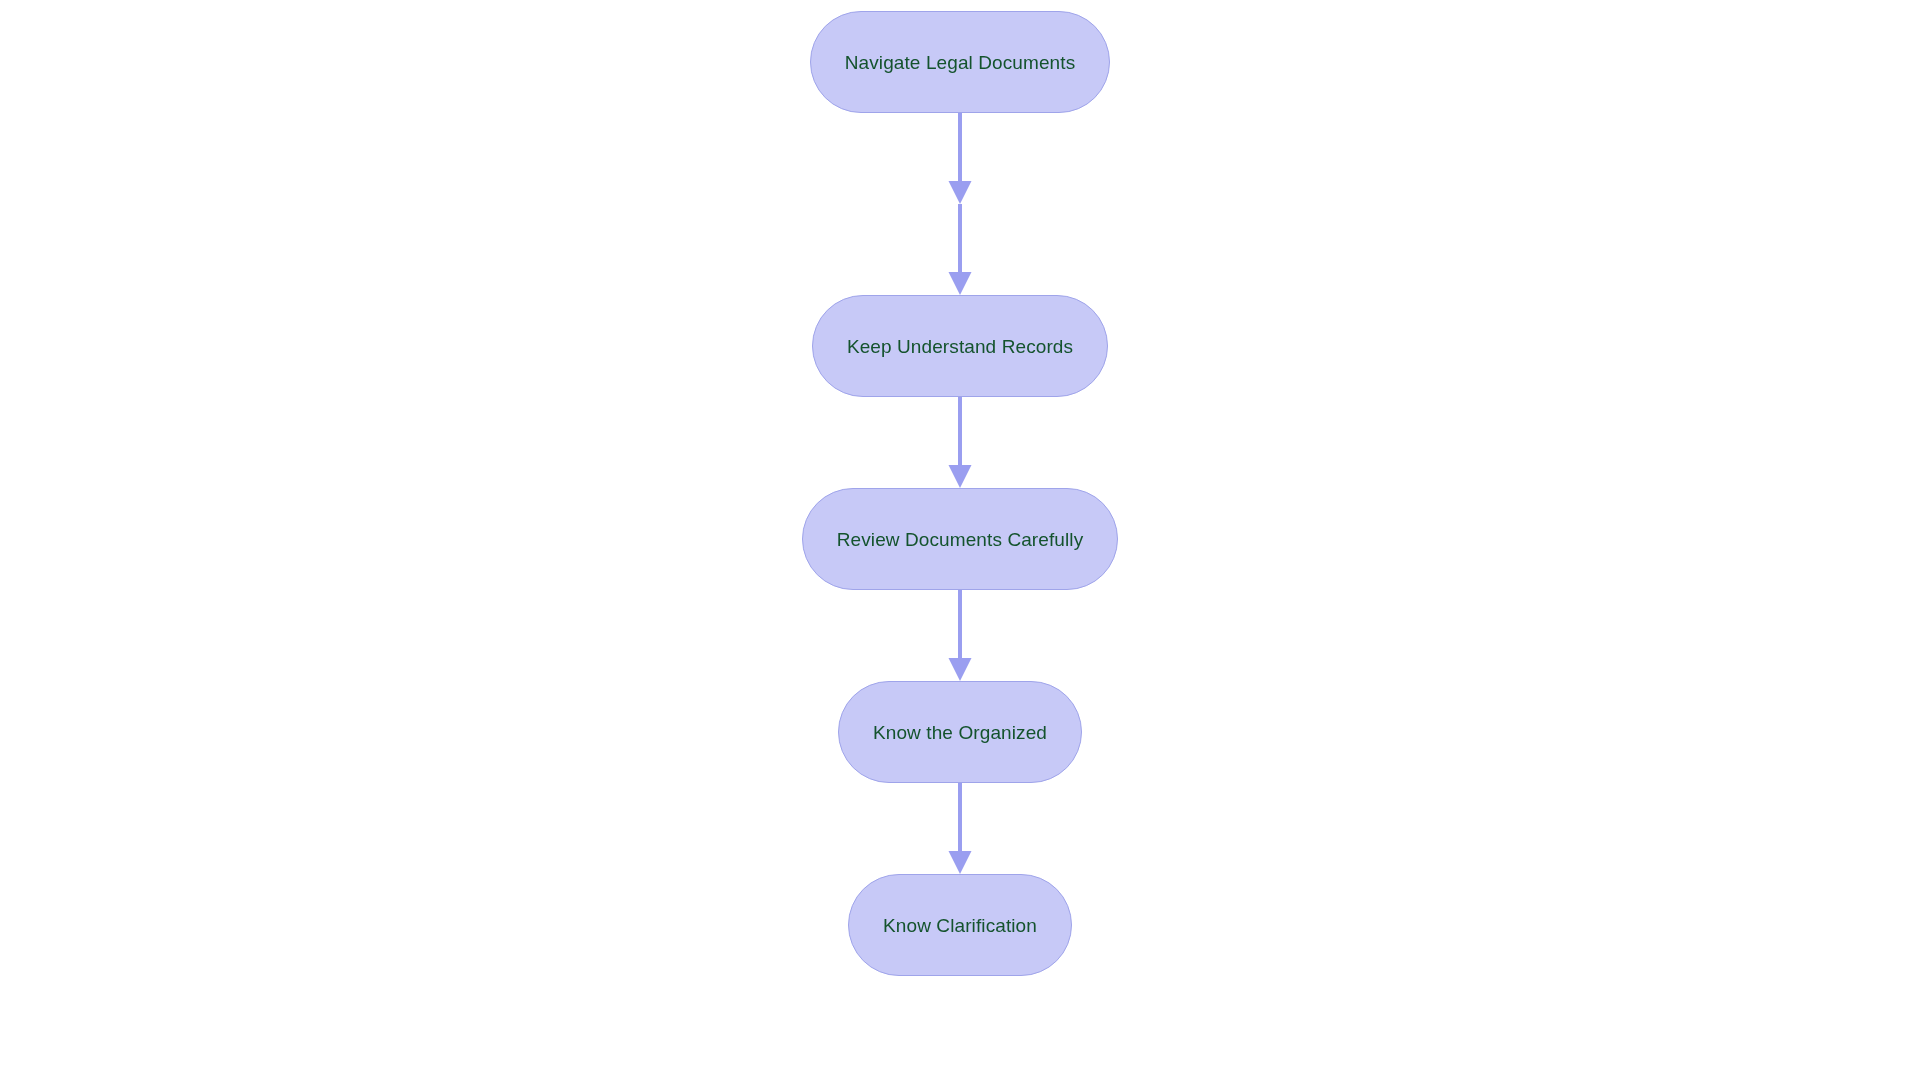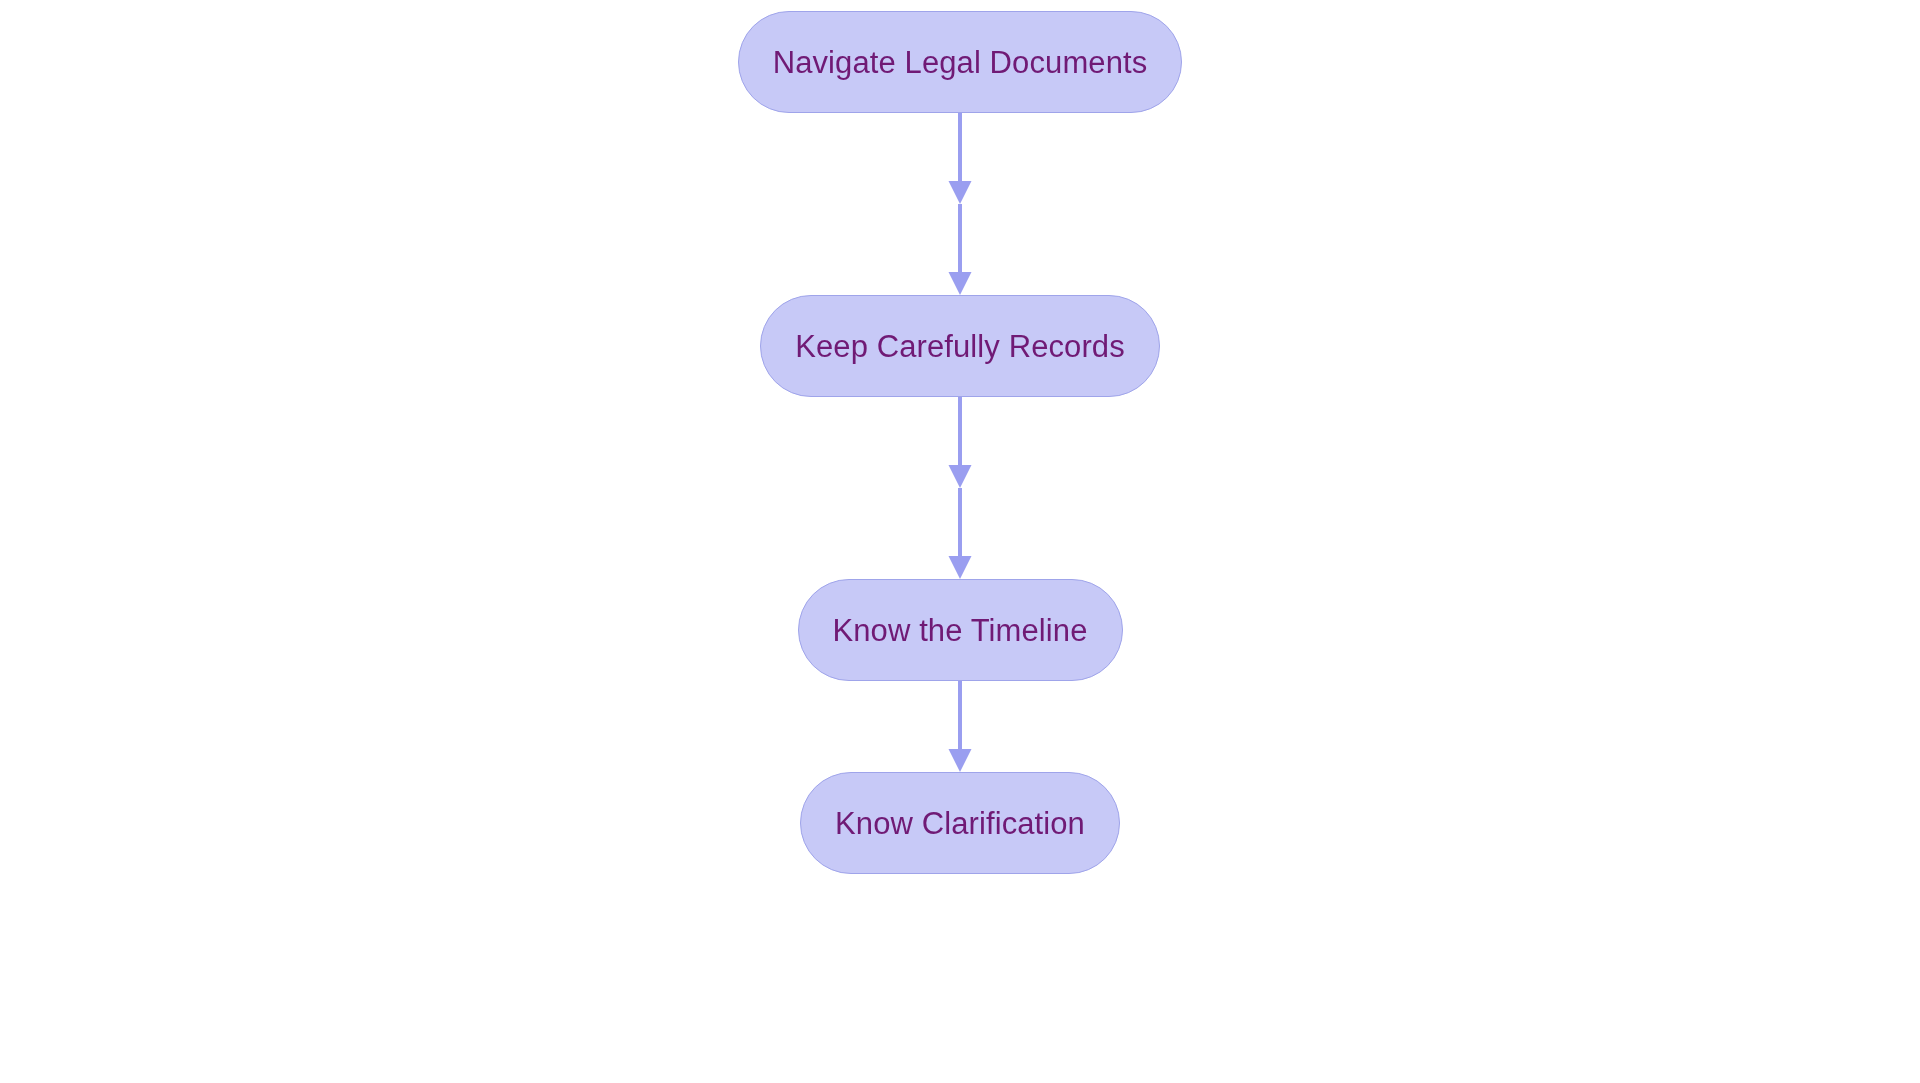--- a/index.html
+++ b/index.html
@@ -45,23 +45,23 @@
     justify-content: center;
     background: #c7c9f7;
     border: 1.6px solid #9fa4ea;
     border-radius: 51px;
     padding: 0 34px;
     flex: 0 0 auto;
   }
 
   .node-label {
     font-family: "Liberation Sans", sans-serif;
-    font-size: 31px;
+    font-size: 19px;
     font-weight: 400;
-    color: #701a75;
+    color: #14532d;
     line-height: 1;
     white-space: nowrap;
     letter-spacing: 0.1px;
   }
 
   
   .connector {
     position: relative;
     width: 40px;
     height: 91px;
@@ -94,40 +94,43 @@
 
 
     <div class="connector">
       <svg viewBox="0 0 40 91" xmlns="http://www.w3.org/2000/svg">
         <line x1="20" y1="0" x2="20" y2="74" stroke="#9a9ef0" stroke-width="4"></line>
         <polygon points="20,91 8.5,68 31.5,68" fill="#9a9ef0"></polygon>
       </svg>
     </div>
 
     <div class="node">
-      <span class="node-label">Keep Carefully Records</span>
+      <span class="node-label">Keep Understand Records</span>
     </div>
 
     <div class="connector">
       <svg viewBox="0 0 40 91" xmlns="http://www.w3.org/2000/svg">
         <line x1="20" y1="0" x2="20" y2="74" stroke="#9a9ef0" stroke-width="4"></line>
         <polygon points="20,91 8.5,68 31.5,68" fill="#9a9ef0"></polygon>
       </svg>
     </div>
 
+    <div class="node">
+      <span class="node-label">Review Documents Carefully</span>
+    </div>
 
     <div class="connector">
       <svg viewBox="0 0 40 91" xmlns="http://www.w3.org/2000/svg">
         <line x1="20" y1="0" x2="20" y2="74" stroke="#9a9ef0" stroke-width="4"></line>
         <polygon points="20,91 8.5,68 31.5,68" fill="#9a9ef0"></polygon>
       </svg>
     </div>
 
     <div class="node">
-      <span class="node-label">Know the Timeline</span>
+      <span class="node-label">Know the Organized</span>
     </div>
 
     <div class="connector">
       <svg viewBox="0 0 40 91" xmlns="http://www.w3.org/2000/svg">
         <line x1="20" y1="0" x2="20" y2="74" stroke="#9a9ef0" stroke-width="4"></line>
         <polygon points="20,91 8.5,68 31.5,68" fill="#9a9ef0"></polygon>
       </svg>
     </div>
 
     <div class="node">

